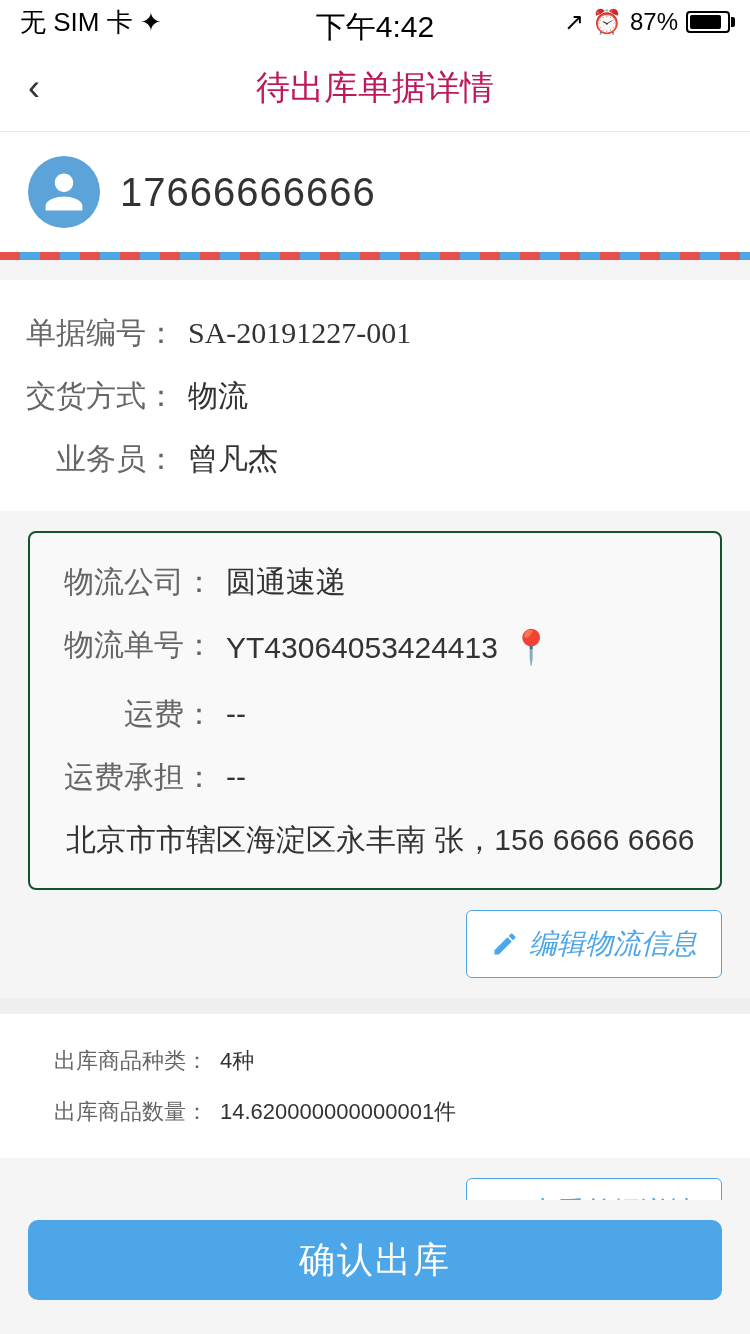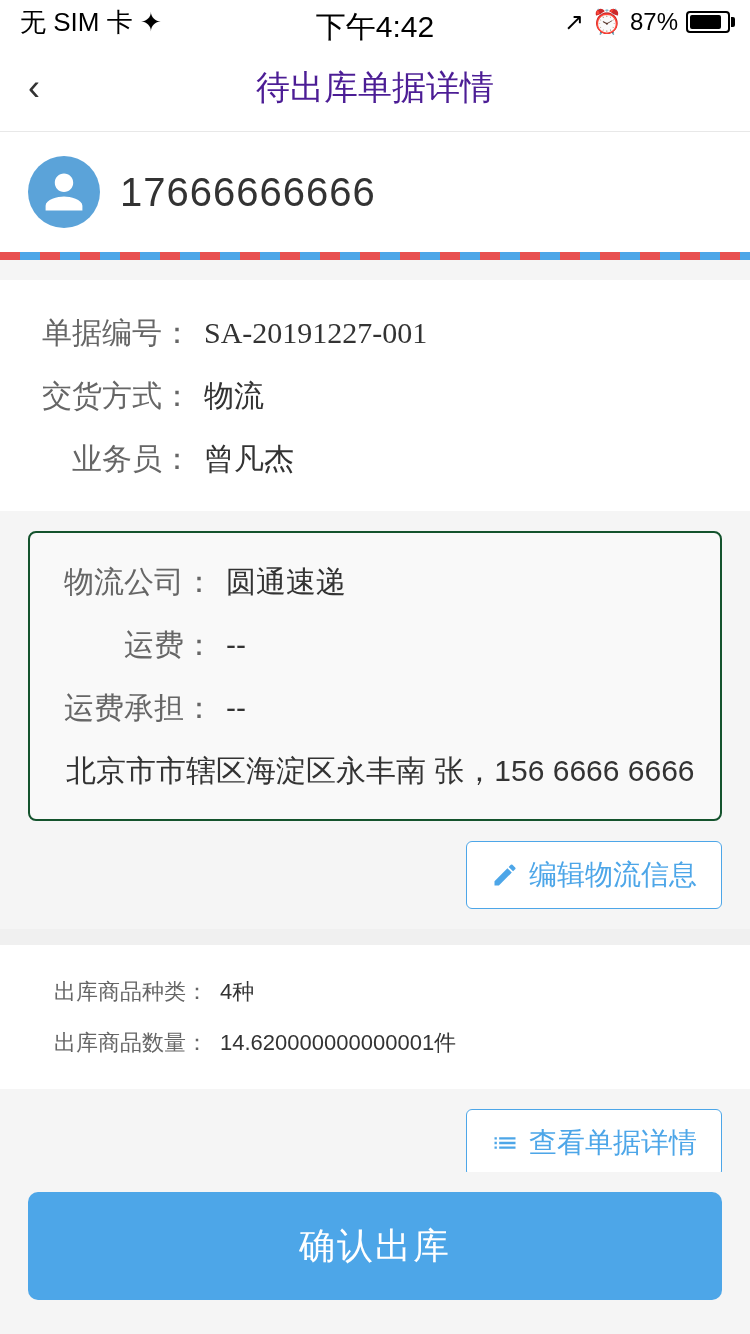--- a/index.html
+++ b/index.html
@@ -87,21 +87,21 @@
     .nav-back {
       position: absolute;
       left: 28px;
       font-size: 36px;
       color: #333;
       cursor: pointer;
       font-weight: 300;
     }
     .nav-title {
       font-size: 34px;
-      color: #4c1d95;
+      color: #be185d;
       font-weight: 500;
     }
 
     
     .content {
       width: 750px;
       background: #f5f5f5;
     }
 
     
@@ -142,21 +142,21 @@
         90deg,
         #e85050 0px, #e85050 20px,
         #4da6e8 20px, #4da6e8 40px
       );
       margin-bottom: 0;
     }
 
     
     .info-section {
       background: #fff;
-      padding: 30px 32px;
+      padding: 30px 16px;
       margin-top: 20px;
     }
     .info-row {
       display: flex;
       align-items: flex-start;
       margin-bottom: 18px;
       font-size: 30px;
       line-height: 1.5;
     }
     .info-row:last-child {
@@ -224,20 +224,21 @@
       border: 1px solid #4da6e8;
       color: #4da6e8;
       background: #fff;
       border-radius: 6px;
       padding: 14px 24px;
       font-size: 28px;
       display: flex;
       align-items: center;
       gap: 10px;
       cursor: pointer;
+      font-style: italic;
     }
     .edit-btn svg {
       width: 28px;
       height: 28px;
       fill: #4da6e8;
     }
 
     .section-divider {
       height: 16px;
       background: #f0f0f0;
@@ -305,21 +306,21 @@
     .confirm-btn-wrap {
       position: fixed;
       bottom: 0;
       left: 0;
       width: 750px;
       padding: 20px 28px 34px;
       background: #f5f5f5;
     }
     .confirm-btn {
       width: 100%;
-      height: 108px;
+      height: 80px;
       background: #4da6e8;
       border: none;
       border-radius: 10px;
       color: #fff;
       font-size: 36px;
       font-weight: 500;
       cursor: pointer;
       letter-spacing: 2px;
     }
   </style>
@@ -371,20 +372,27 @@
       <span class="info-value">曾凡杰</span>
     </div>
   </div>
 
   <div class="logistics-card">
     <div class="logistics-row">
       <span class="logistics-label">物流公司：</span>
       <span class="logistics-value">圆通速递</span>
     </div>
     <div class="logistics-row">
+      <span class="logistics-label">物流单号：</span>
+      <span class="logistics-value">
+        <span>YT43064053424413</span>
+        <span class="location-icon">📍</span>
+      </span>
+    </div>
+    <div class="logistics-row">
       <span class="logistics-label">运费：</span>
       <span class="logistics-value">--</span>
     </div>
     <div class="logistics-row">
       <span class="logistics-label">运费承担：</span>
       <span class="logistics-value">--</span>
     </div>
     <div class="logistics-row">
       <span class="logistics-value">北京市市辖区海淀区永丰南  张，156 6666 6666</span>
     </div>

